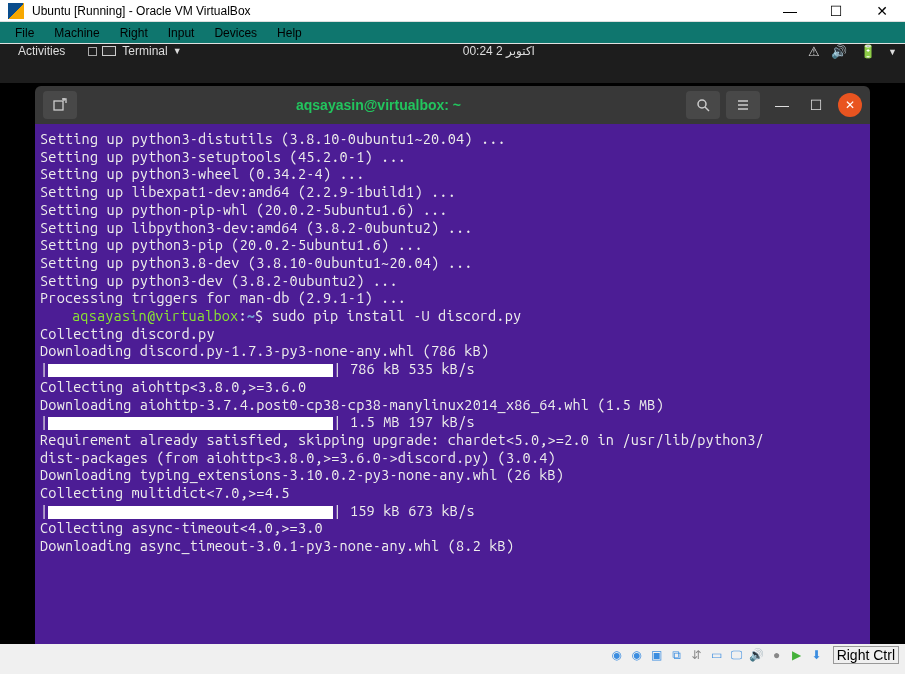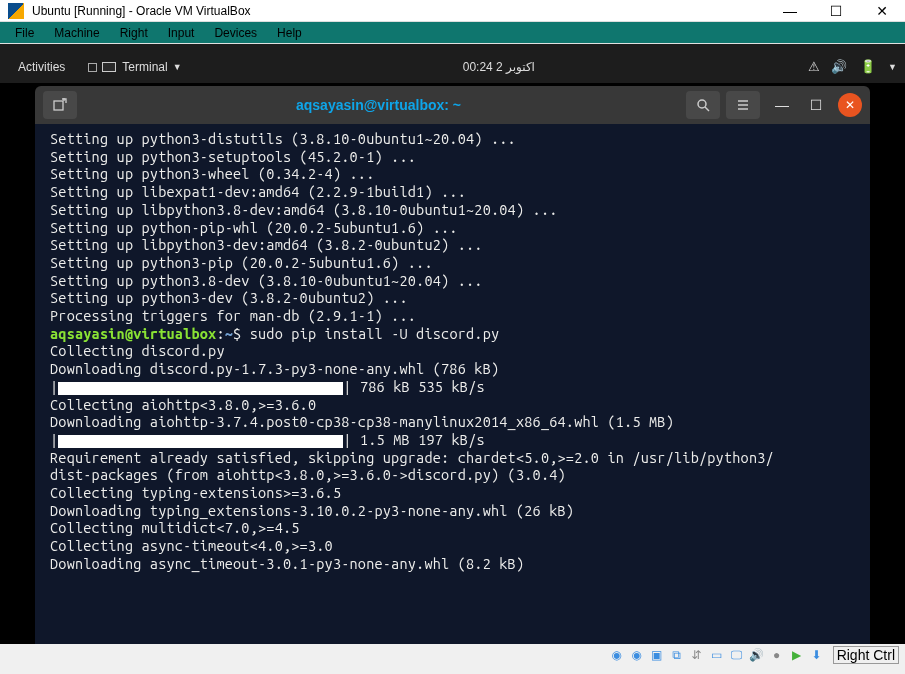--- a/index.html
+++ b/index.html
@@ -49,22 +49,22 @@
 .vm-area {
   height: 600px;
   background: #000;
 }
 
 
 .gnome-panel {
   height: 39px;
   background: #1d1d1d;
   display: flex;
-  align-items: flex-end;
-  padding: 9px 8px;
+  align-items: flex-start;
+  padding: 0 8px;
   color: #ddd;
   font-size: 12px;
 }
 .activities { padding: 0 10px; cursor: pointer; }
 .terminal-selector {
   display: flex; align-items: center;
   margin-left: 5px;
   padding: 0 8px;
   cursor: pointer;
 }
@@ -101,21 +101,21 @@
   width: 34px; height: 28px;
   background: #484848;
   border-radius: 4px;
   display: flex; align-items: center; justify-content: center;
   color: #ddd;
   cursor: pointer;
 }
 .term-title {
   flex: 1;
   text-align: center;
-  color: #0ea5e9;
+  color: #22c55e;
   font-size: 14px;
   font-weight: bold;
 }
 .term-btn {
   width: 34px; height: 28px;
   background: #484848;
   border-radius: 4px;
   margin-left: 6px;
   display: flex; align-items: center; justify-content: center;
   color: #ddd;
@@ -135,31 +135,31 @@
   background: #e95420;
   margin-left: 10px;
   display: flex; align-items: center; justify-content: center;
   color: #fff;
   cursor: pointer;
   font-size: 12px;
 }
 
 
 .term-body {
-  background: #0f172a;
-  padding: 6px 15px;
+  background: #4c1d95;
+  padding: 6px 5px;
   font-family: "Ubuntu Mono", "Consolas", monospace;
   font-size: 14.5px;
   line-height: 17.7px;
   color: #eeeeec;
   height: 530px;
   overflow: hidden;
   letter-spacing: 0.2px;
 }
-.prompt-user { color: #8ae234; font-weight: bold; }
+.prompt-user { color: #8ae234; font-weight: normal; margin-left: 32px; }
 .prompt-colon { color: #eeeeec; }
 .prompt-path { color: #729fcf; font-weight: bold; }
 .progressbar {
   display: inline-block;
   width: 285px;
   height: 13px;
   background: #ffffff;
   vertical-align: middle;
 }
 
@@ -254,39 +254,38 @@
       <div class="term-ctrl">—</div>
       <div class="term-ctrl">☐</div>
       <div class="term-close">✕</div>
     </div>
 
     <div class="term-body">
 <div>Setting up python3-distutils (3.8.10-0ubuntu1~20.04) ...</div>
 <div>Setting up python3-setuptools (45.2.0-1) ...</div>
 <div>Setting up python3-wheel (0.34.2-4) ...</div>
 <div>Setting up libexpat1-dev:amd64 (2.2.9-1build1) ...</div>
-<div>Setting up libpython3.8-dev:amd64 (3.8.10-0ubuntu1~20.04) ...</div>
 <div>Setting up python-pip-whl (20.0.2-5ubuntu1.6) ...</div>
 <div>Setting up libpython3-dev:amd64 (3.8.2-0ubuntu2) ...</div>
 <div>Setting up python3-pip (20.0.2-5ubuntu1.6) ...</div>
 <div>Setting up python3.8-dev (3.8.10-0ubuntu1~20.04) ...</div>
 <div>Setting up python3-dev (3.8.2-0ubuntu2) ...</div>
 <div>Processing triggers for man-db (2.9.1-1) ...</div>
 <div><span class="prompt-user">aqsayasin@virtualbox</span><span class="prompt-colon">:</span><span class="prompt-path">~</span><span>$</span> <span>sudo pip install -U discord.py</span></div>
 <div>Collecting discord.py</div>
 <div>  Downloading discord.py-1.7.3-py3-none-any.whl (786 kB)</div>
 <div><span>     |</span><span class="progressbar"></span><span>| 786 kB 535 kB/s</span></div>
 <div>Collecting aiohttp&lt;3.8.0,&gt;=3.6.0</div>
 <div>  Downloading aiohttp-3.7.4.post0-cp38-cp38-manylinux2014_x86_64.whl (1.5 MB)</div>
 <div><span>     |</span><span class="progressbar"></span><span>| 1.5 MB 197 kB/s</span></div>
 <div>Requirement already satisfied, skipping upgrade: chardet&lt;5.0,&gt;=2.0 in /usr/lib/python3/</div>
 <div>dist-packages (from aiohttp&lt;3.8.0,&gt;=3.6.0-&gt;discord.py) (3.0.4)</div>
-<div>Collecting typing-extensions&gt;=3.6.5</div>
 <div>  Downloading typing_extensions-3.10.0.2-py3-none-any.whl (26 kB)</div>
 <div>Collecting multidict&lt;7.0,&gt;=4.5</div>
+<div><span>     |</span><span class="progressbar"></span><span>| 159 kB 673 kB/s</span></div>
 <div>Collecting async-timeout&lt;4.0,&gt;=3.0</div>
 <div>  Downloading async_timeout-3.0.1-py3-none-any.whl (8.2 kB)</div>
     </div>
   </div>
 </div>
 
 <div class="vbox-statusbar">
   <span class="status-icon" style="color:#3b8de0;">◉</span>
   <span class="status-icon" style="color:#3b8de0;">◉</span>
   <span class="status-icon" style="color:#3b8de0;">▣</span>

